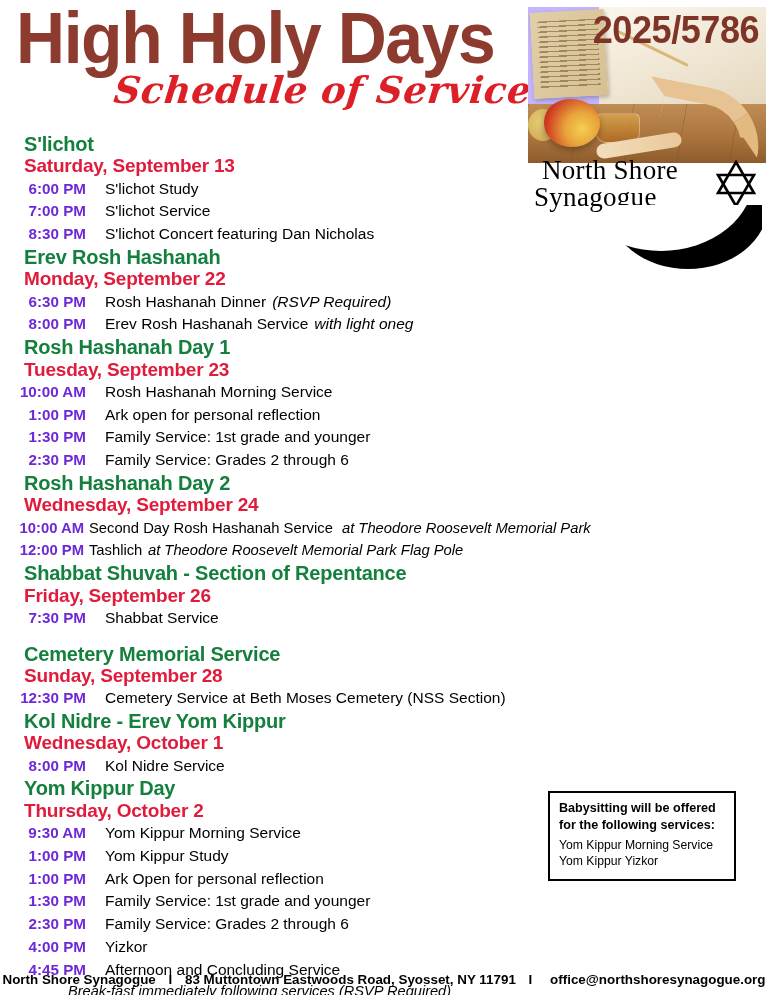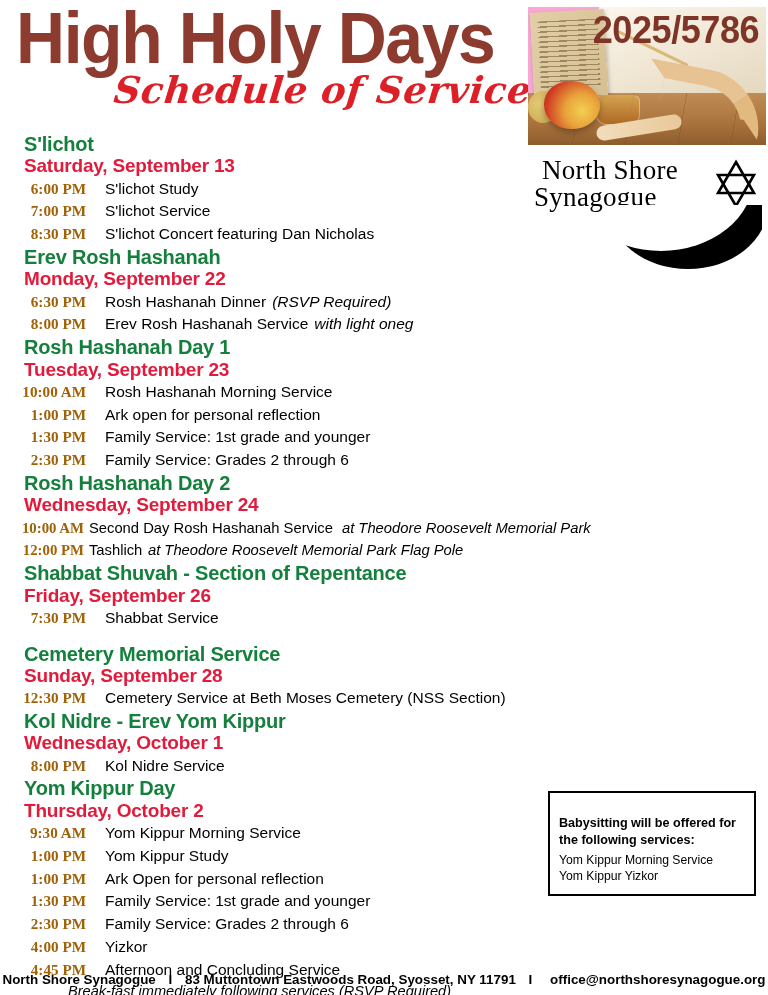--- a/index.html
+++ b/index.html
@@ -50,23 +50,23 @@
     transform-origin: left center;
     white-space: nowrap;
   }
 
   
   .photo {
     position: absolute;
     left: 528px;
     top: 7px;
     width: 238px;
-    height: 138px;
+    height: 156px;
     overflow: hidden;
-    background: #f9a8d4;
+    background: #c4b5fd;
   }
   .photo .wood {
     position: absolute;
     left: 0; top: 62%;
     width: 100%; height: 38%;
     background:
       repeating-linear-gradient(100deg, rgba(120,72,38,.30) 0 1px, rgba(0,0,0,0) 1px 52px),
       linear-gradient(180deg, #c08d55 0%, #a9723c 60%, #8d5c2c 100%);
   }
   .photo .cloth {
@@ -227,24 +227,23 @@
     align-items: baseline;
     font-size: 15.5px;
     line-height: 1.47;
     white-space: nowrap;
   }
   .row .time {
     width: 86px;
     min-width: 86px;
     text-align: right;
     font-weight: bold;
-    color: #a16207;
+    color: #6d28d9;
     font-size: 15.2px;
     padding-right: 0;
-    font-family: Liberation Serif, serif;
   }
   .row .desc {
     padding-left: 19px;
     color: #000;
   }
   .row .note {
     font-style: italic;
     padding-left: 6px;
   }
   
@@ -263,23 +262,23 @@
     font-size: 14.6px;
     margin-left: 68px;
     line-height: 1.35;
   }
 
   
   .babybox {
     position: absolute;
     left: 548px;
     top: 791px;
-    width: 208px;
+    width: 188px;
     border: 2px solid #000;
-    padding: 22px 9px 9px 9px;
+    padding: 7px 9px 9px 9px;
     background: #fff;
   }
   .babybox h4 {
     margin: 0 0 4px 0;
     font-size: 12.6px;
     font-weight: bold;
     line-height: 1.32;
   }
   .babybox .ital {
     margin: 0 0 7px 0;

